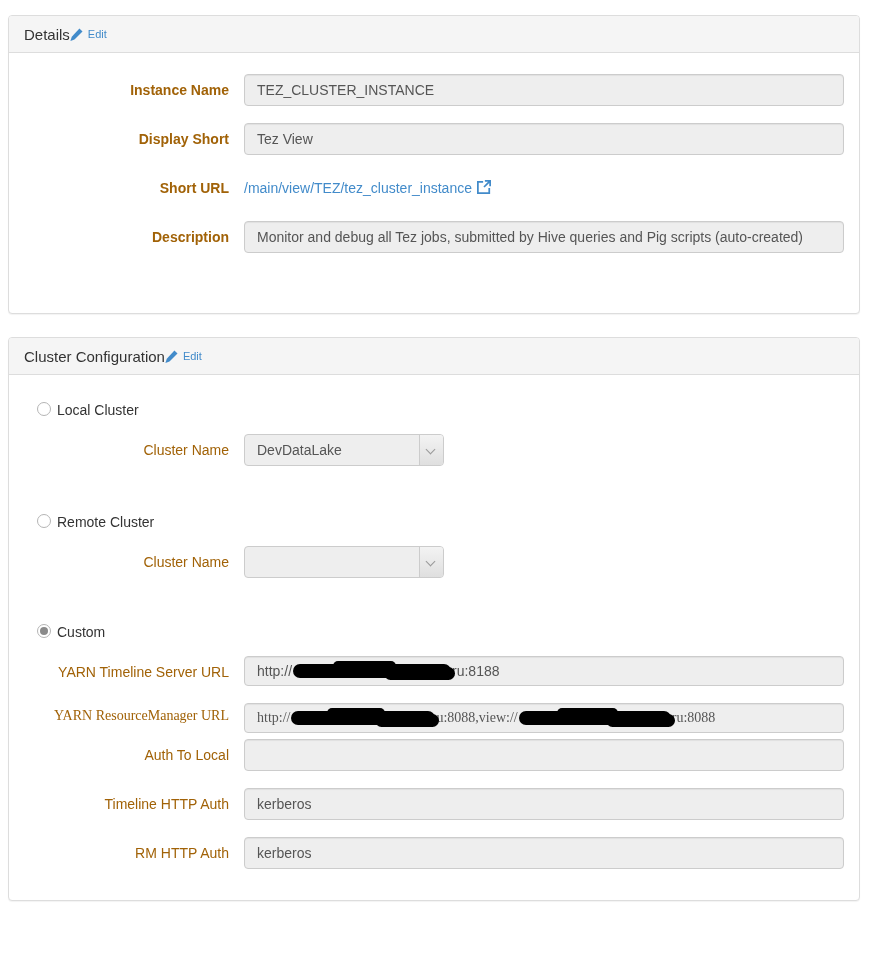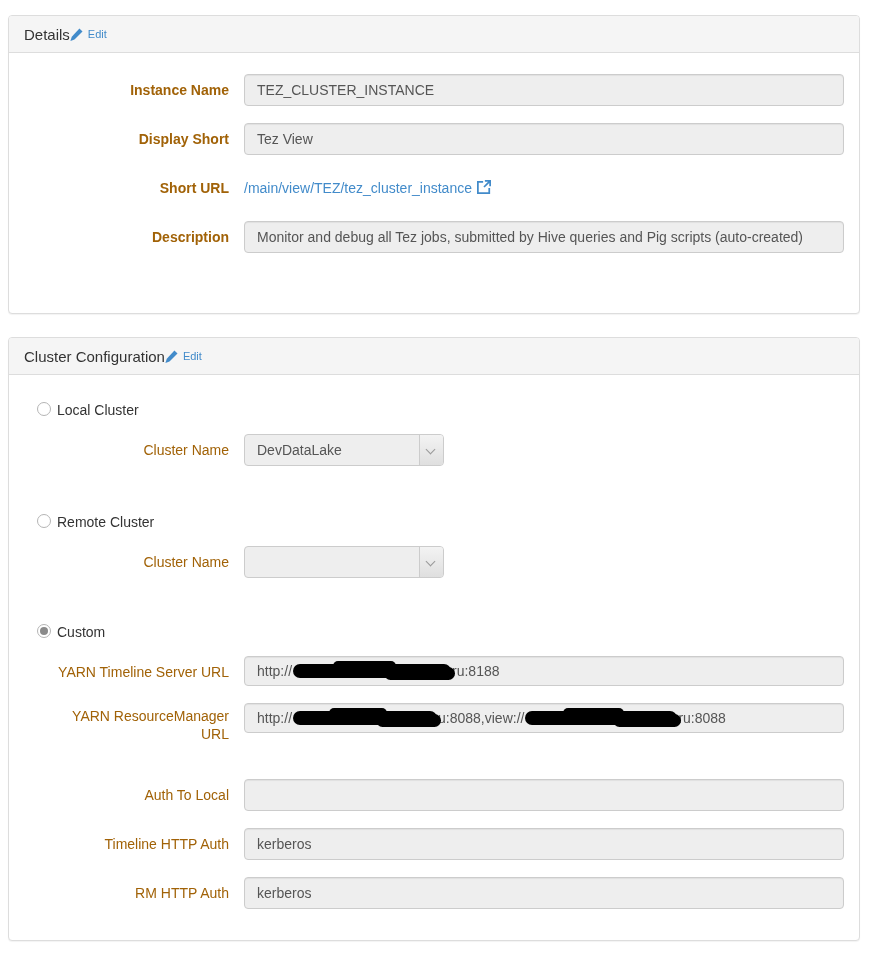--- a/index.html
+++ b/index.html
@@ -87,21 +87,21 @@
     content:'';position:absolute;left:3px;top:1px;width:5px;height:8px;
     border-right:2px solid #b2b2b2;border-bottom:2px solid #b2b2b2;
     transform:rotate(40deg);
   }
 
   
   .details-body{padding:21px 15px 36px;}
   .cluster-body{padding:27px 15px 31px;}
   .mb48{margin-bottom:48px;}
   .mb46{margin-bottom:46px;}
-  .mb22{margin-bottom:36px;}
+  .mb22{margin-bottom:6px;font-family:Liberation Serif, serif;}
   .rm-row .ctrl-label{padding-top:4px;}
 
   
   .segments{display:flex;align-items:center;height:30px;}
   .segments span{white-space:pre;}
   .redact{
     display:inline-block;height:14px;background:#000;border-radius:7px;
     position:relative;flex:0 0 auto;margin:0 1px;
   }
   .redact::before{

